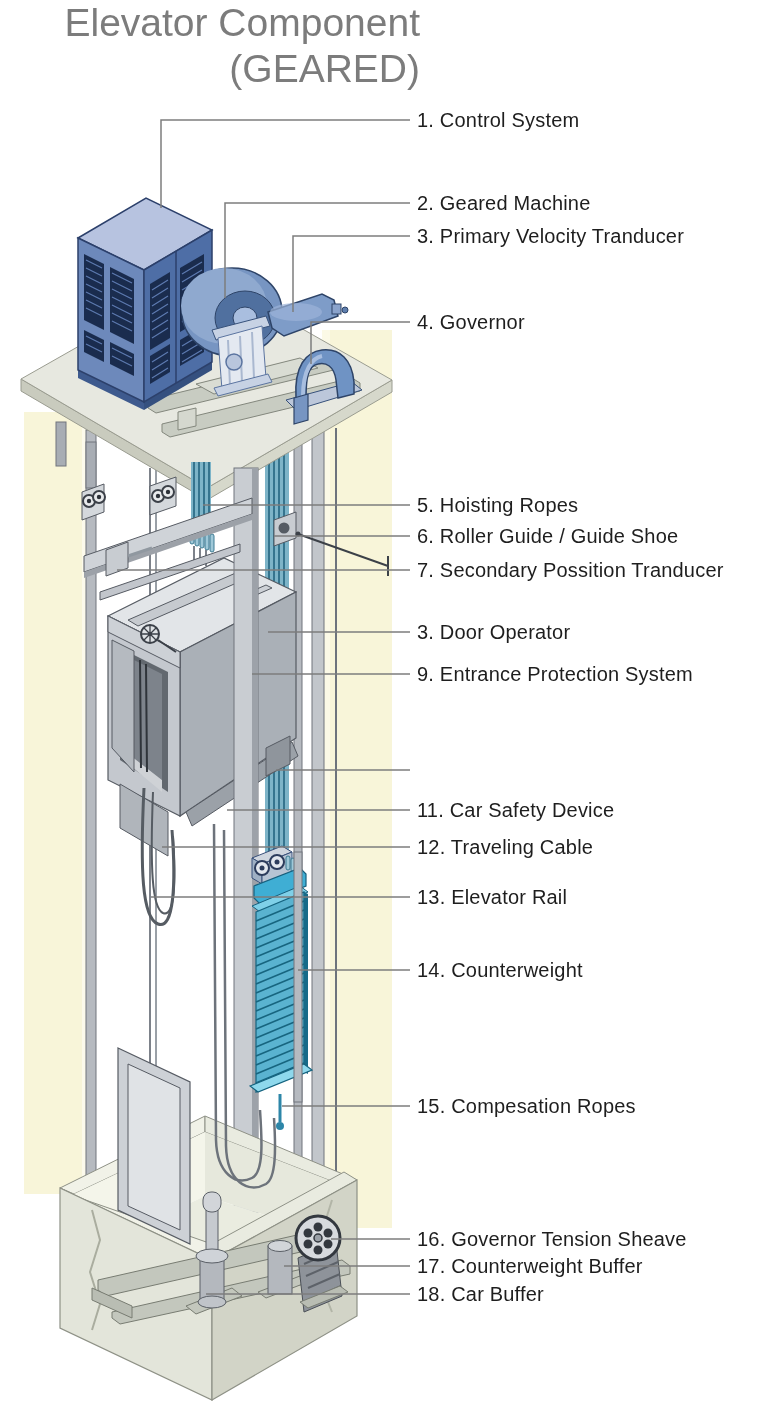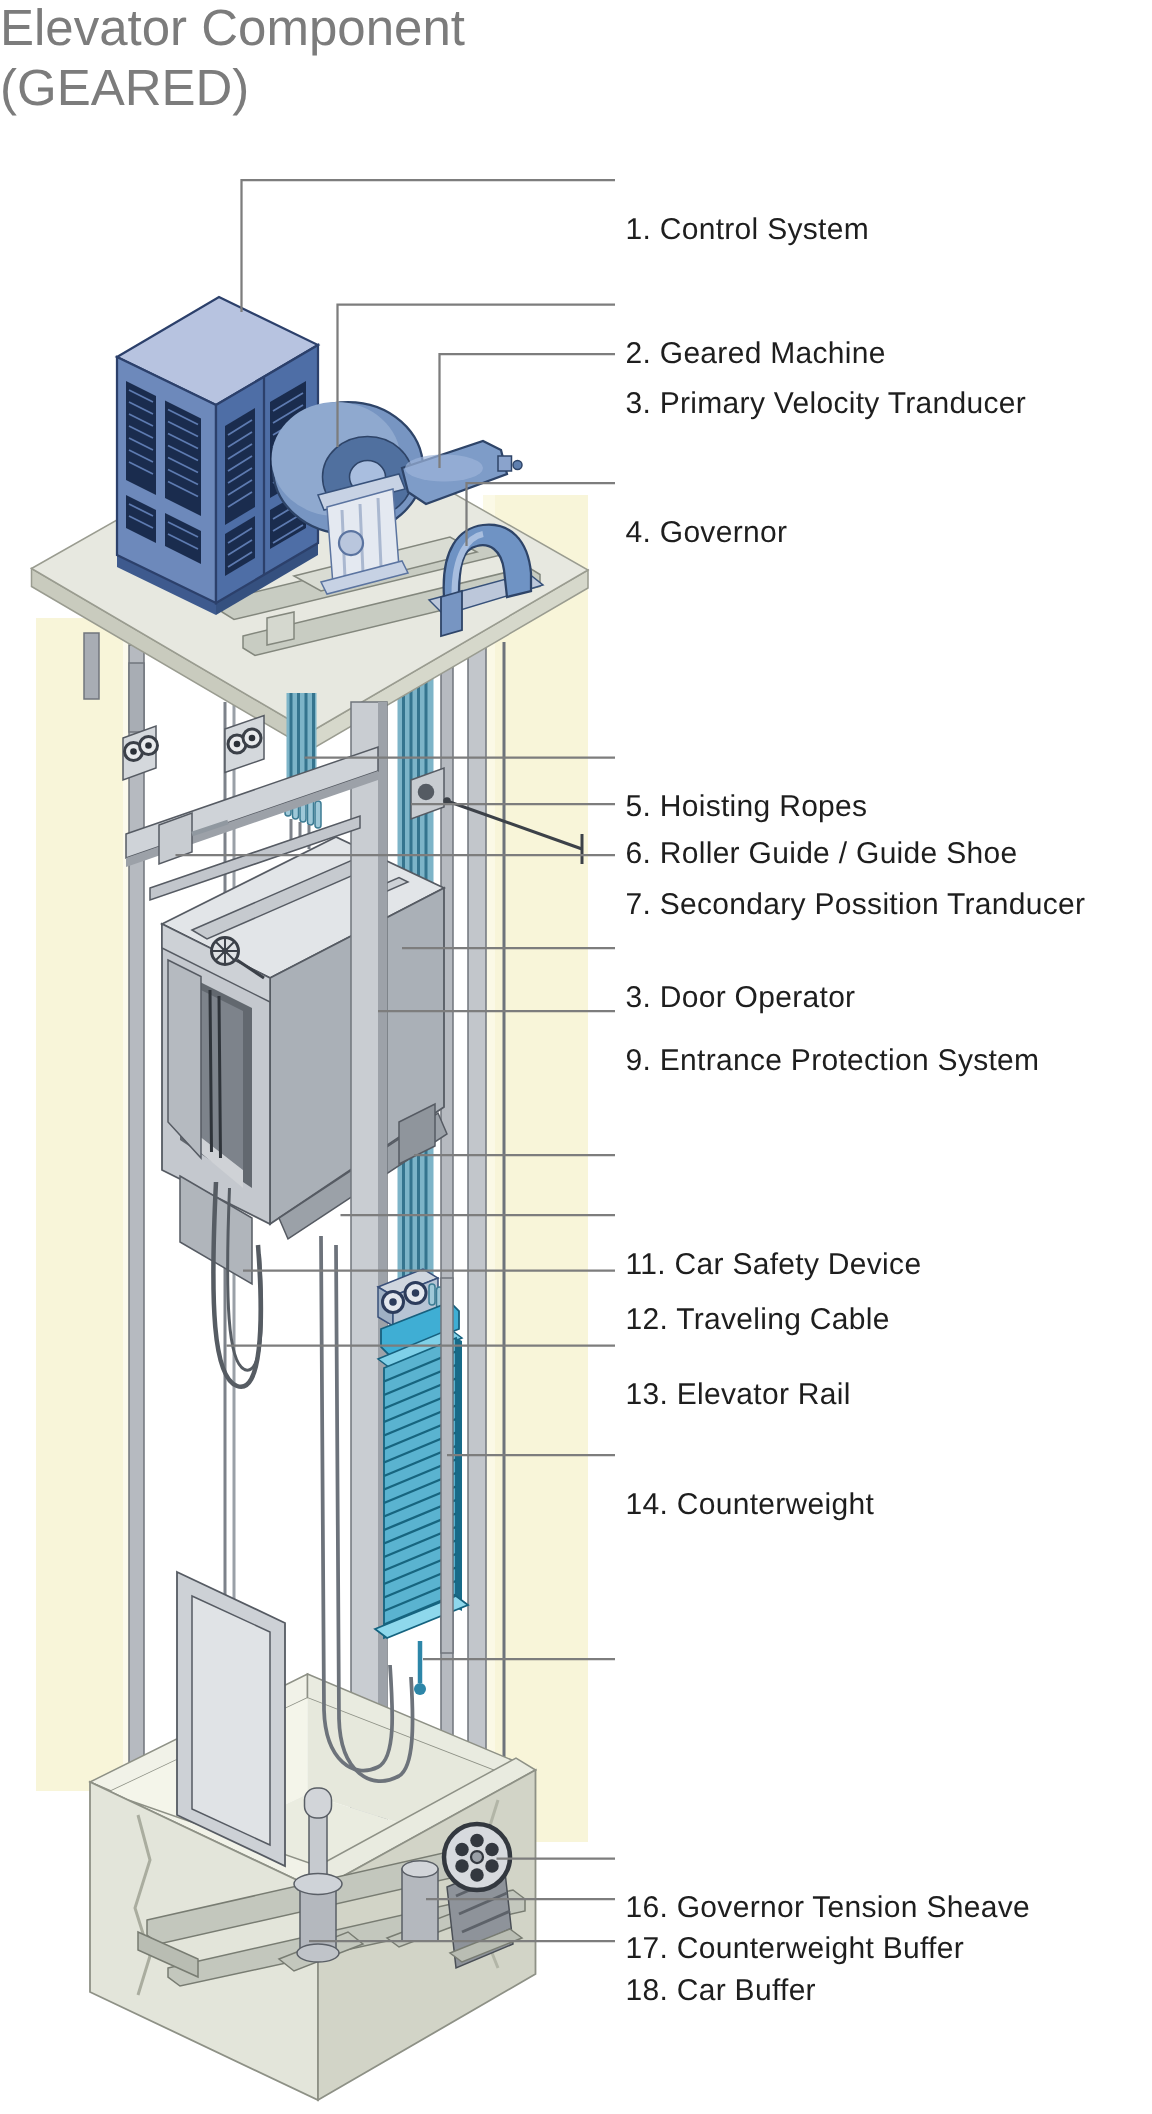--- a/index.html
+++ b/index.html
@@ -1,22 +1,22 @@
 <!DOCTYPE html>
 <html><head>
 <meta charset="utf-8">
 <style>
   html,body{margin:0;padding:0;background:#ffffff;}
   #stage{position:relative;width:768px;height:1409px;background:#fff;overflow:hidden;
          font-family:"Liberation Sans",sans-serif;}
   #art{position:absolute;left:0;top:0;}
-  .title{position:absolute;left:0px;top:0px;width:420px;text-align:left;
-         color:#7c7c7c;font-size:34px;line-height:1.17;}
+  .title{position:absolute;left:0px;top:0px;width:420px;text-align:right;
+         color:#7c7c7c;font-size:39px;line-height:1.17;}
   .lbl{position:absolute;left:417px;font-size:20px;line-height:26px;color:#1e1e1e;
-       white-space:nowrap;letter-spacing:.2px;margin-top:33px;}
+       white-space:nowrap;letter-spacing:.2px;}
 </style>
 </head>
 <body>
 
 <div id="stage">
 
   <svg id="art" width="768" height="1409" viewBox="0 0 768 1409">
 
     <g>
       <rect x="24" y="412" width="58" height="782" fill="#f8f5d9"></rect>
@@ -302,17 +302,18 @@
   <div class="lbl" style="top:309px">4. Governor</div>
   <div class="lbl" style="top:492px">5. Hoisting Ropes</div>
   <div class="lbl" style="top:523px">6. Roller Guide / Guide Shoe</div>
   <div class="lbl" style="top:557px">7. Secondary Possition Tranducer</div>
   <div class="lbl" style="top:619px">3. Door Operator</div>
   <div class="lbl" style="top:661px">9. Entrance Protection System</div>
   <div class="lbl" style="top:797px">11. Car Safety Device</div>
   <div class="lbl" style="top:834px">12. Traveling Cable</div>
   <div class="lbl" style="top:884px">13. Elevator Rail</div>
   <div class="lbl" style="top:957px">14. Counterweight</div>
+  <div class="lbl" style="top:1093px">15. Compesation Ropes</div>
   <div class="lbl" style="top:1226px">16. Governor Tension Sheave</div>
   <div class="lbl" style="top:1253px">17. Counterweight Buffer</div>
   <div class="lbl" style="top:1281px">18. Car Buffer</div>
 
 </div>
 
 </body></html>

